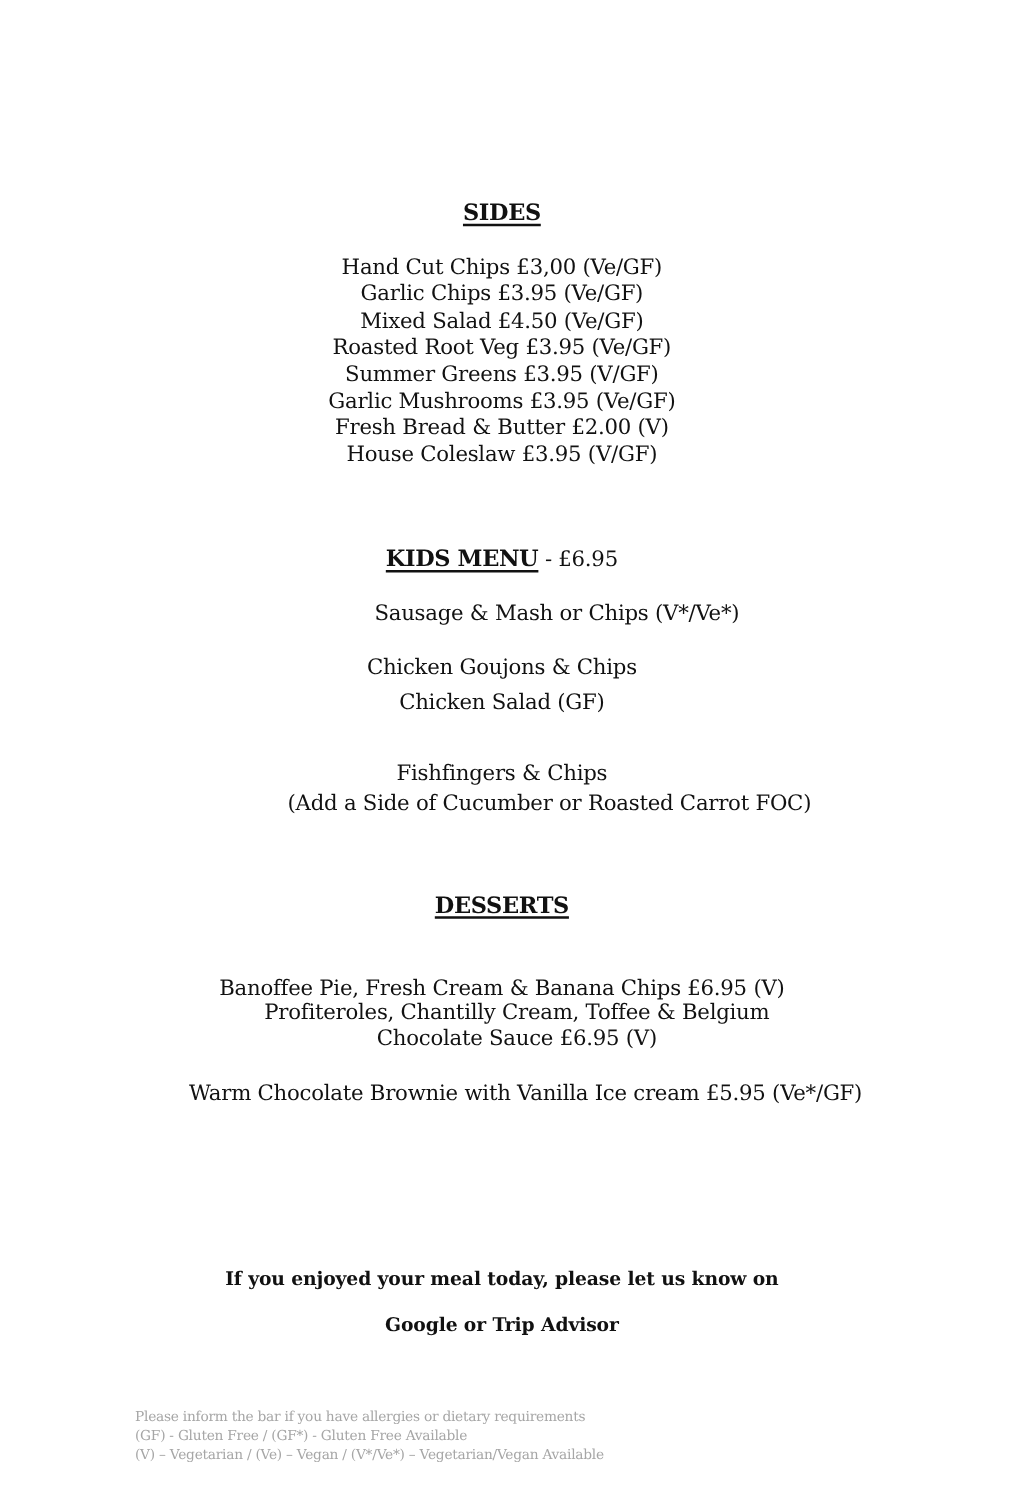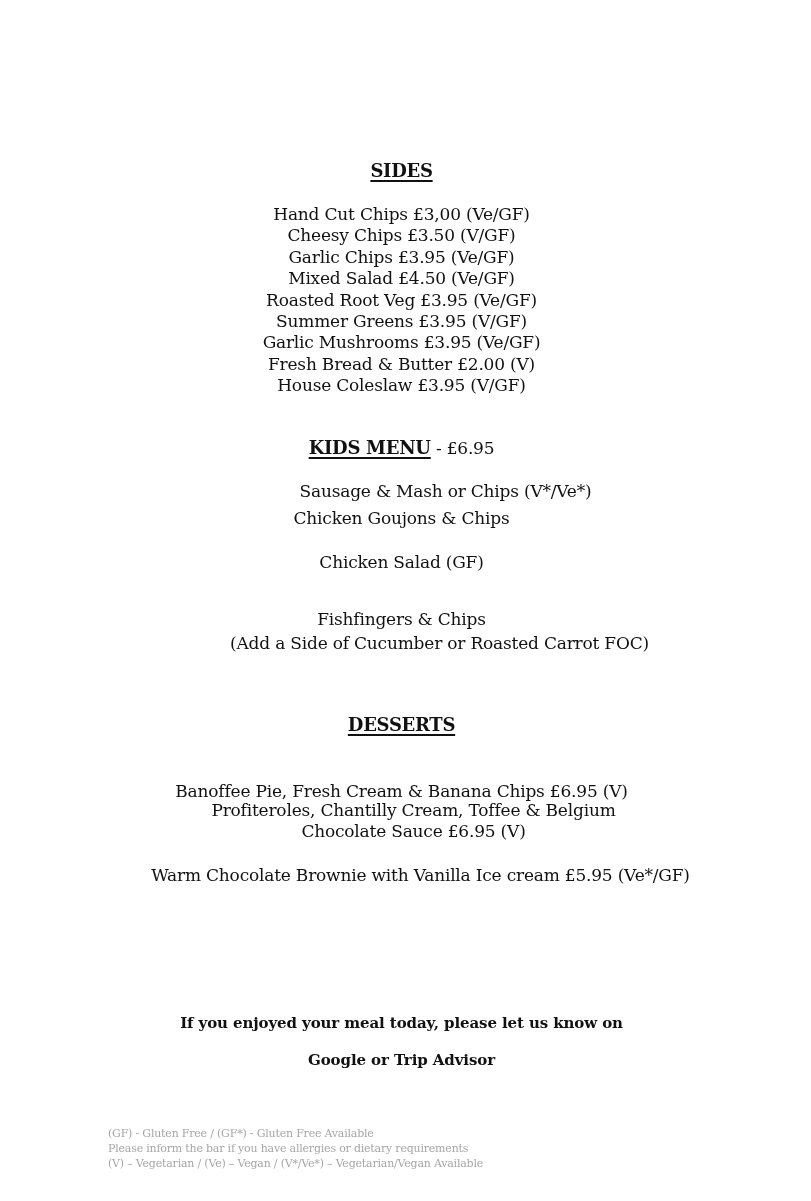--- a/index.html
+++ b/index.html
@@ -13,47 +13,46 @@
   .bold-note { font-weight: bold; font-size: 15px; letter-spacing: -0.1px; }
   .footer { position: absolute; left: 108px; top: 1126px; font-size: 11px;
             line-height: 15px; color: #a6a6a6; white-space: nowrap; letter-spacing: -0.2px; }
 </style>
 </head>
 <body>
 
 <div class="center heading" style="top:160px;">SIDES</div>
 <div class="center" style="top:204px;">
   <div class="item">Hand Cut Chips £3,00 (Ve/GF)</div>
-  <div class="item">Cheesy Chips £3.50 (V/GF)</div>
   <div class="item">Garlic Chips £3.95 (Ve/GF)</div>
   <div class="item">Mixed Salad £4.50 (Ve/GF)</div>
   <div class="item">Roasted Root Veg £3.95 (Ve/GF)</div>
   <div class="item">Summer Greens £3.95 (V/GF)</div>
   <div class="item">Garlic Mushrooms £3.95 (Ve/GF)</div>
   <div class="item">Fresh Bread &amp; Butter £2.00 (V)</div>
   <div class="item">House Coleslaw £3.95 (V/GF)</div>
 </div>
 
 <div class="center" style="top:437px;">
   <span class="heading" style="position:static;">KIDS MENU</span><span class="item suffix"> - £6.95</span>
 </div>
 <div class="center item" style="top:481px;margin-left:44px;">Sausage &amp; Mash or Chips (V*/Ve*)</div>
-<div class="center item" style="top:508px;">Chicken Goujons &amp; Chips</div>
+<div class="center item" style="top:524px;">Chicken Goujons &amp; Chips</div>
 <div class="center item" style="top:552px;">Chicken Salad (GF)</div>
 <div class="center item" style="top:609px;">Fishfingers &amp; Chips</div>
 <div class="center item" style="top:633px;padding-left:38px;">(Add a Side of Cucumber or Roasted Carrot FOC)</div>
 
 <div class="center heading" style="top:714px;text-align:center;">DESSERTS</div>
 <div class="center item" style="top:758px;margin-top:23px;">Banoffee Pie, Fresh Cream &amp; Banana Chips £6.95 (V)</div>
 <div class="center" style="top:800px;padding-left:12px;">
   <div class="item">Profiteroles, Chantilly Cream, Toffee &amp; Belgium</div>
   <div class="item">Chocolate Sauce £6.95 (V)</div>
 </div>
 <div class="center item" style="top:865px;padding-left:19px;">Warm Chocolate Brownie with Vanilla Ice cream £5.95 (Ve*/GF)</div>
 
 <div class="center bold-note" style="top:1014px;">If you enjoyed your meal today, please let us know on</div>
 <div class="center bold-note" style="top:1051px;">Google or Trip Advisor</div>
 
 <div class="footer">
+  <div>Please inform the bar if you have allergies or dietary requirements</div>
   <div>(GF) - Gluten Free / (GF*) - Gluten Free Available</div>
-  <div>Please inform the bar if you have allergies or dietary requirements</div>
   <div>(V) – Vegetarian / (Ve) – Vegan / (V*/Ve*) – Vegetarian/Vegan Available</div>
 </div>
 
 </body></html>

